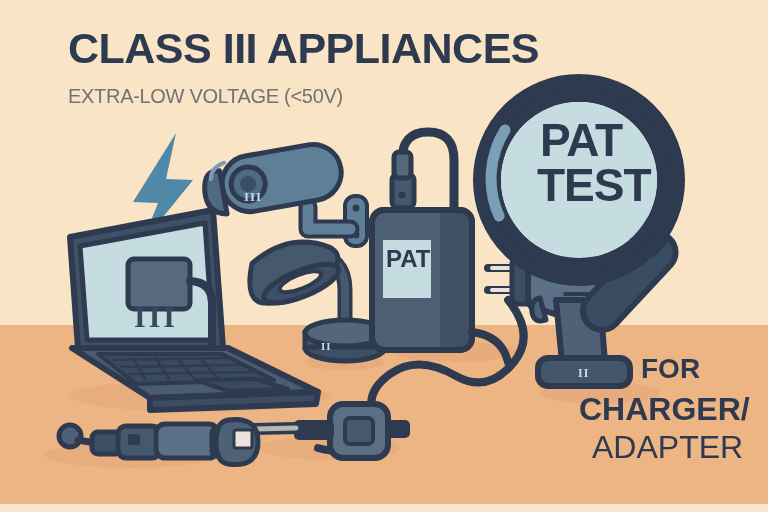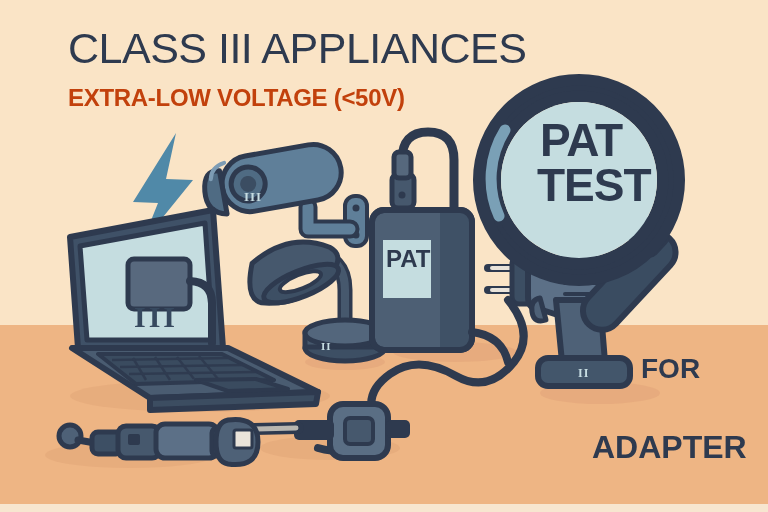--- a/index.html
+++ b/index.html
@@ -7,48 +7,48 @@
     position:relative;
     width:768px;height:512px;
     overflow:hidden;
     font-family:"Liberation Sans",sans-serif;
     background:#fae4c6;
   }
   #art{position:absolute;inset:0;width:768px;height:512px;display:block;}
   .txt{position:absolute;white-space:pre;}
   #title{
     left:68px;top:27px;
-    font-size:43px;font-weight:normal;
+    font-size:43px;font-weight:bold;
     letter-spacing:-0.5px;
     color:#2e3a4f;
     line-height:1;
   }
   #subtitle{
     left:68px;top:86px;
-    font-size:24px;font-weight:bold;
+    font-size:20px;font-weight:normal;
     letter-spacing:-0.3px;
-    color:#c2410c;
+    color:#737373;
     line-height:1;
   }
   #patline1{
     left:540px;top:117px;
     font-size:46px;font-weight:bold;
     color:#2e3a4f;line-height:1;
     letter-spacing:-1px;
   }
   #patline2{
     left:537px;top:162px;
     font-size:46px;font-weight:bold;
     color:#2e3a4f;line-height:1;
     letter-spacing:-1px;
     text-align:center;
   }
   #for1{left:641px;top:355px;font-size:28px;font-weight:bold;color:#2e3a4f;line-height:1;}
   #for2{left:579px;top:393px;font-size:32px;font-weight:bold;color:#2e3a4f;line-height:1;}
-  #for3{left:592px;top:431px;font-size:32px;font-weight:bold;color:#2e3a4f;line-height:1;}
+  #for3{left:592px;top:431px;font-size:32px;font-weight:normal;color:#2e3a4f;line-height:1;}
   #brickLabel{
     left:386px;top:247px;
     font-size:24px;font-weight:bold;color:#2e3a4f;line-height:1;
   }
   #laptopMark{
     left:134px;top:302px;
     font-size:30px;font-weight:bold;color:#37495f;line-height:1;
     font-family:"Liberation Serif",serif;
     letter-spacing:3px;
   }
@@ -246,20 +246,21 @@
       <path d="M228 420 q30 -4 30 22 q0 26 -30 22 q-12 -2 -12 -22 q0 -20 12 -22 Z" fill="#4e6177" stroke="#2e3a4f" stroke-width="5" stroke-linejoin="round"></path>
       <rect x="234" y="430" width="18" height="18" rx="2" fill="#eae4da" stroke="#2e3a4f" stroke-width="3"></rect>
     </g>
   </svg>
 
   <div class="txt" id="title">CLASS III APPLIANCES</div>
   <div class="txt" id="subtitle">EXTRA-LOW VOLTAGE (&lt;50V)</div>
   <div class="txt" id="patline1">PAT</div>
   <div class="txt" id="patline2">TEST</div>
   <div class="txt" id="for1">FOR</div>
+  <div class="txt" id="for2">CHARGER/</div>
   <div class="txt" id="for3">ADAPTER</div>
   <div class="txt" id="brickLabel">PAT</div>
   <div class="txt" id="laptopMark">III</div>
   <div class="txt" id="camMark">III</div>
   <div class="txt" id="lampMark">II</div>
   <div class="txt" id="drillMark">II</div>
 
 </div>
 
 </body></html>

